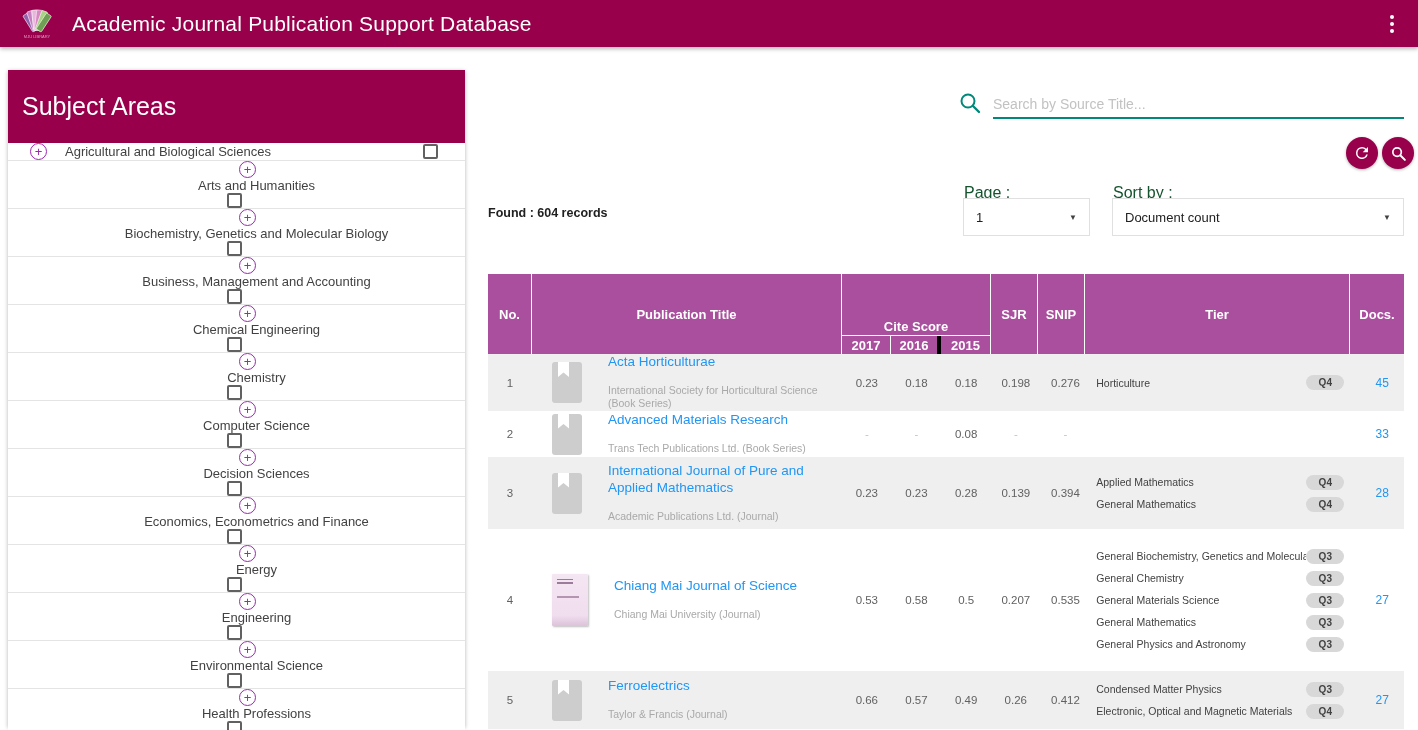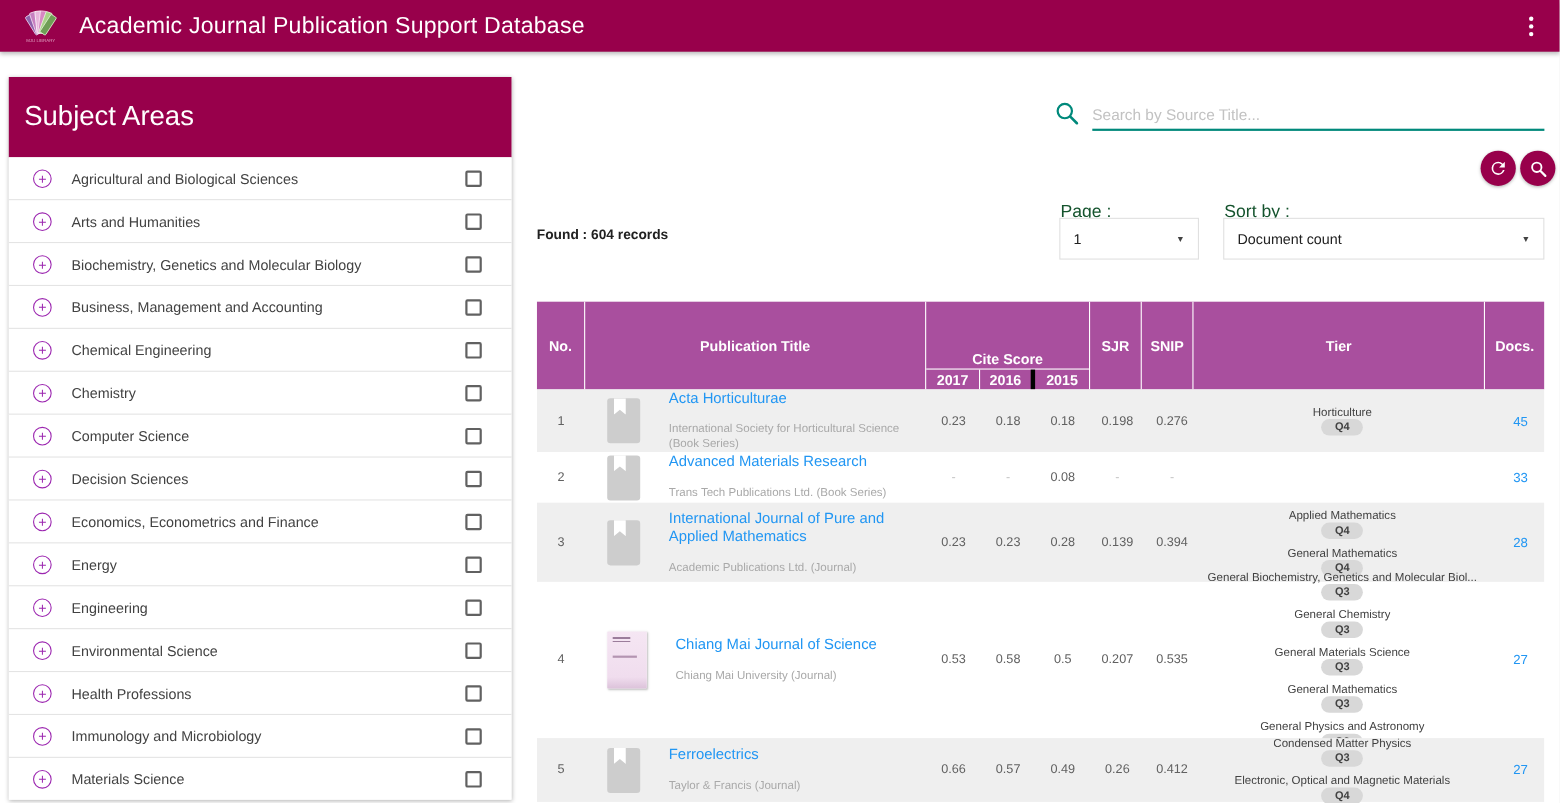--- a/index.html
+++ b/index.html
@@ -21,21 +21,21 @@
     justify-content:center;gap:3px;cursor:pointer;}
   .kebab i{width:4px;height:4px;border-radius:50%;background:#fff;display:block;}
 
   
   .sidebar{position:absolute;left:8px;top:70px;width:457px;height:657px;background:#fff;
     box-shadow:0 1px 4px rgba(0,0,0,.3);display:flex;flex-direction:column;}
   .sidebar-header{height:73px;background:var(--primary);color:#fff;font-size:25px;font-weight:500;
     display:flex;align-items:center;padding-left:14px;flex:none;}
   .subject-list{flex:1;display:flex;flex-direction:column;}
   .subject-item{flex:1;display:flex;align-items:center;padding-left:22px;background:#fff;}
-  .subject-item:not(:first-child){border-top:1px solid #e4e4e4;}
+  .subject-item:not(:first-child){border-top:1px solid #e4e4e4;flex-direction:column;}
   .plus-icon{width:17px;height:17px;border:1.5px solid var(--icon-purple);border-radius:50%;
     position:relative;flex:none;cursor:pointer;}
   .plus-icon::before{content:"+";position:absolute;left:0;top:0;width:100%;height:100%;
     display:flex;align-items:center;justify-content:center;color:var(--icon-purple);
     font-size:13px;line-height:1;padding-bottom:1px;}
   .subject-label{font-size:13px;color:#424242;margin-left:18px;flex:1;}
   .checkbox{width:15px;height:15px;border:2px solid #616161;border-radius:2px;margin-right:27px;
     flex:none;cursor:pointer;background:#fff;}
 
   
@@ -99,21 +99,21 @@
     background:linear-gradient(180deg,#f5e6f3 0%,#f0ddee 80%,#dcc2da 100%);
     box-shadow:1px 1px 2px rgba(0,0,0,.25);}
   .thumb.cover::before{content:"";position:absolute;left:5px;top:5px;width:16px;height:7px;
     background:repeating-linear-gradient(#9b7d9b 0 1.5px,transparent 1.5px 3.5px);}
   .thumb.cover::after{content:"";position:absolute;left:5px;top:22px;width:22px;height:2px;background:#b394b1;}
   .pubtext{margin-left:26px;flex:1;padding-right:10px;}
   .title-link{color:var(--link);font-size:13.5px;text-decoration:none;display:block;line-height:1.25;cursor:pointer;}
   .publisher{color:#a9a9a9;font-size:10.5px;margin-top:13px;line-height:1.3;}
   .td.col-tier{padding:0;}
   .tier-list{width:100%;display:flex;flex-direction:column;gap:7px;}
-  .tier-row{display:flex;align-items:center;padding-left:6px;padding-right:11px;flex-direction:column;}
+  .tier-row{display:flex;align-items:center;padding-left:6px;padding-right:11px;}
   .tier-label{font-size:10.5px;color:#424242;flex:1;white-space:nowrap;overflow:hidden;}
   .tier-badge{width:38px;height:15px;background:#d8d8d8;border-radius:8px;font-size:10px;
     font-weight:bold;color:#424242;display:flex;align-items:center;justify-content:center;flex:none;}
   .docs-link{color:var(--link);font-size:12px;text-decoration:none;cursor:pointer;}
 </style>
 </head>
 <body>
 
 <div id="app">
 

